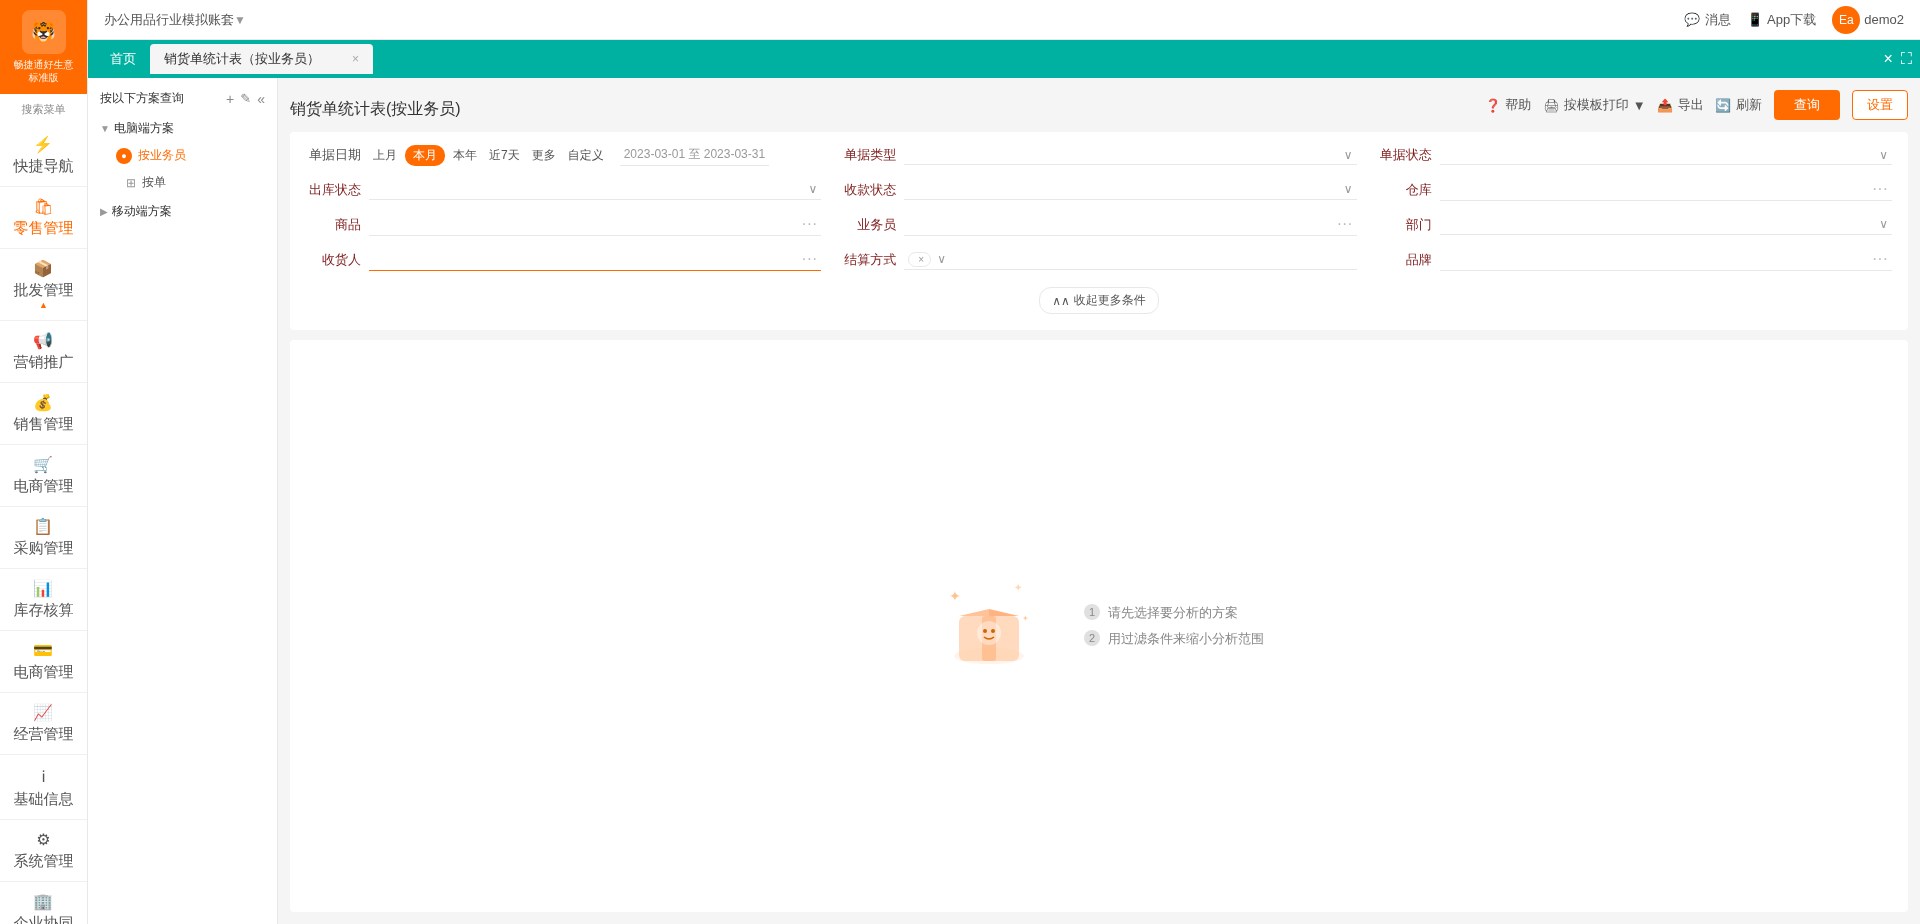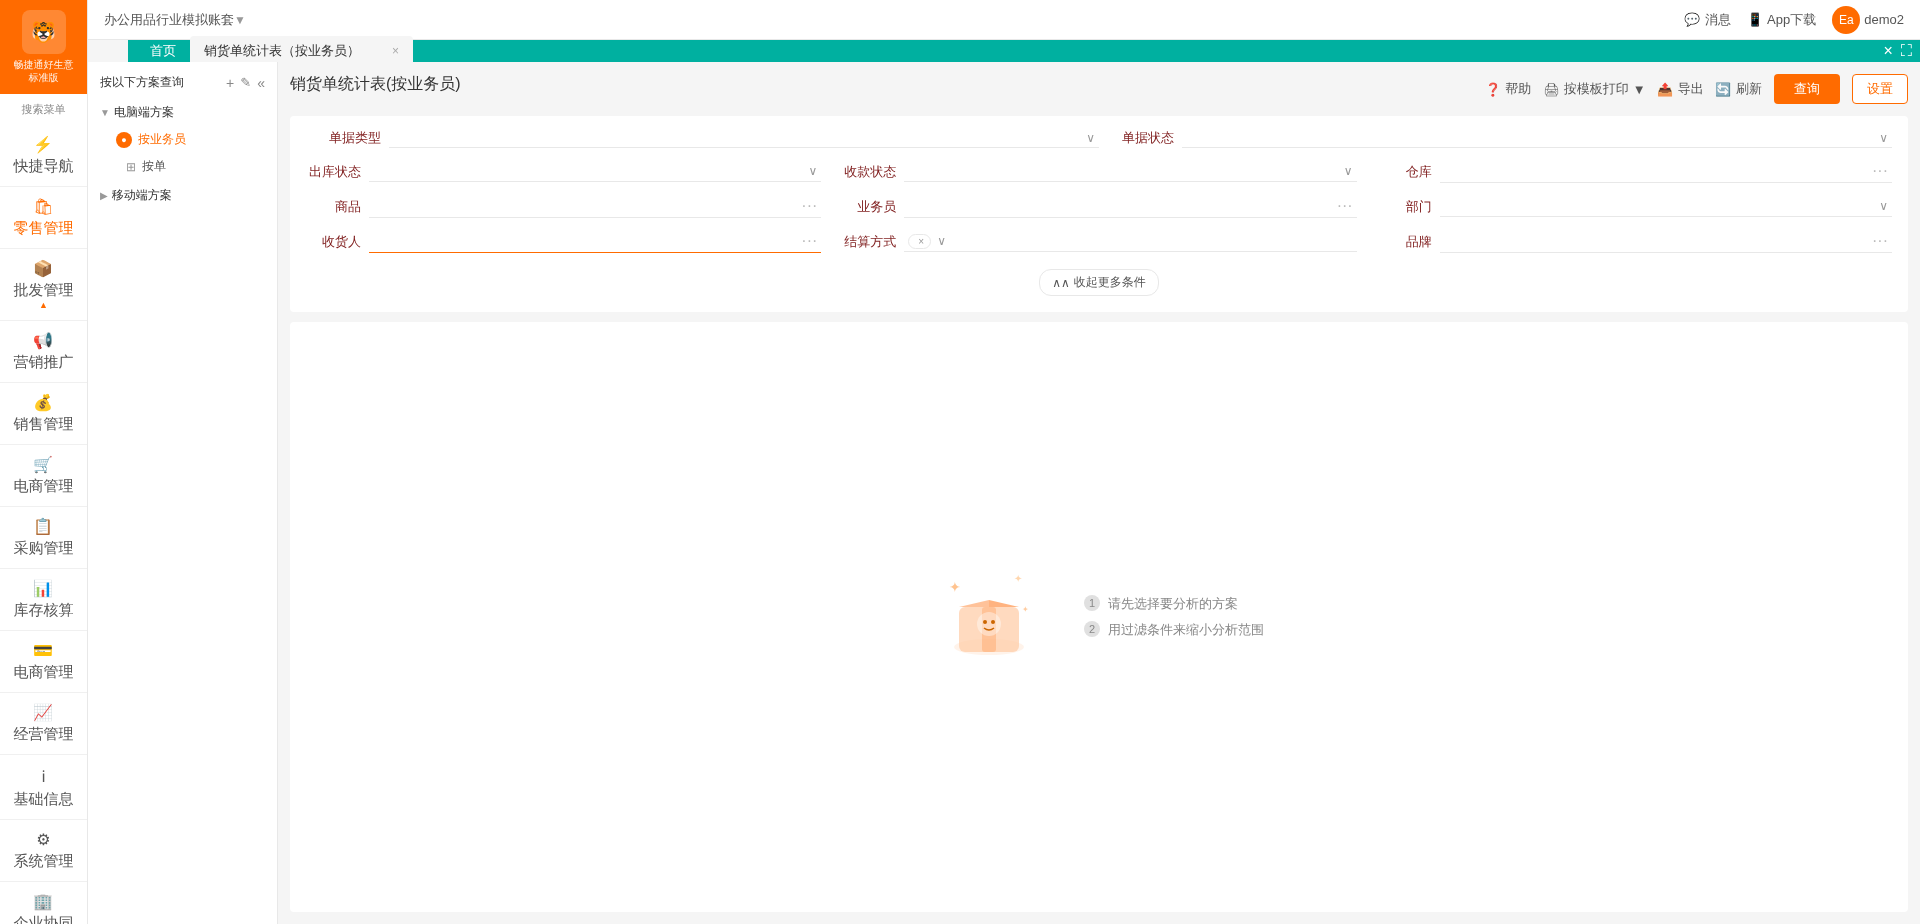--- a/index.html
+++ b/index.html
@@ -93,25 +93,24 @@
       width: 28px; height: 28px;
       border-radius: 50%;
       background: #ff6b00;
       display: flex; align-items: center; justify-content: center;
       color: white; font-size: 12px;
     }
 
     
     .tab-bar {
       background: #00b0a0;
-      height: 22px;
+      height: 38px;
       display: flex;
       align-items: center;
       padding: 4px 8px;
-      margin-left: 40px;
     }
     .tab-item {
       display: flex;
       align-items: center;
       gap: 6px;
       padding: 0 14px;
       height: 30px;
       border-radius: 4px 4px 0 0;
       cursor: pointer;
       font-size: 13px;
@@ -209,21 +208,21 @@
     
     .right-content {
       flex: 1;
       display: flex;
       flex-direction: column;
       padding: 12px;
       overflow-y: auto;
     }
     .page-header {
       display: flex;
-      align-items: flex-start;
+      align-items: flex-end;
       justify-content: space-between;
       margin-bottom: 12px;
     }
     .page-title { font-size: 16px; color: #333; font-weight: 500; }
     .page-actions {
       display: flex;
       align-items: center;
       gap: 12px;
     }
     .page-action-btn {
@@ -554,20 +553,32 @@
             <span>刷新</span>
           </div>
           <button class="btn-query">查询</button>
           <button class="btn-settings">设置</button>
         </div>
       </div>
 
       <div class="filter-panel">
 
         <div class="filter-row">
+          <div class="date-filter">
+            <span class="date-filter-label">单据日期</span>
+            <div class="date-btns">
+              <span class="date-btn">上月</span>
+              <span class="date-btn active">本月</span>
+              <span class="date-btn">本年</span>
+              <span class="date-btn">近7天</span>
+              <span class="date-btn">更多</span>
+              <span class="date-btn">自定义</span>
+              <span class="date-range">2023-03-01 至 2023-03-31</span>
+            </div>
+          </div>
           <div class="filter-divider"></div>
           <div class="filter-item">
             <span class="filter-label">单据类型</span>
             <div class="filter-input-wrap">
               <input class="filter-input" type="text" style="">
               <span class="filter-arrow">∨</span>
             </div>
           </div>
           <div class="filter-divider"></div>
           <div class="filter-item">

